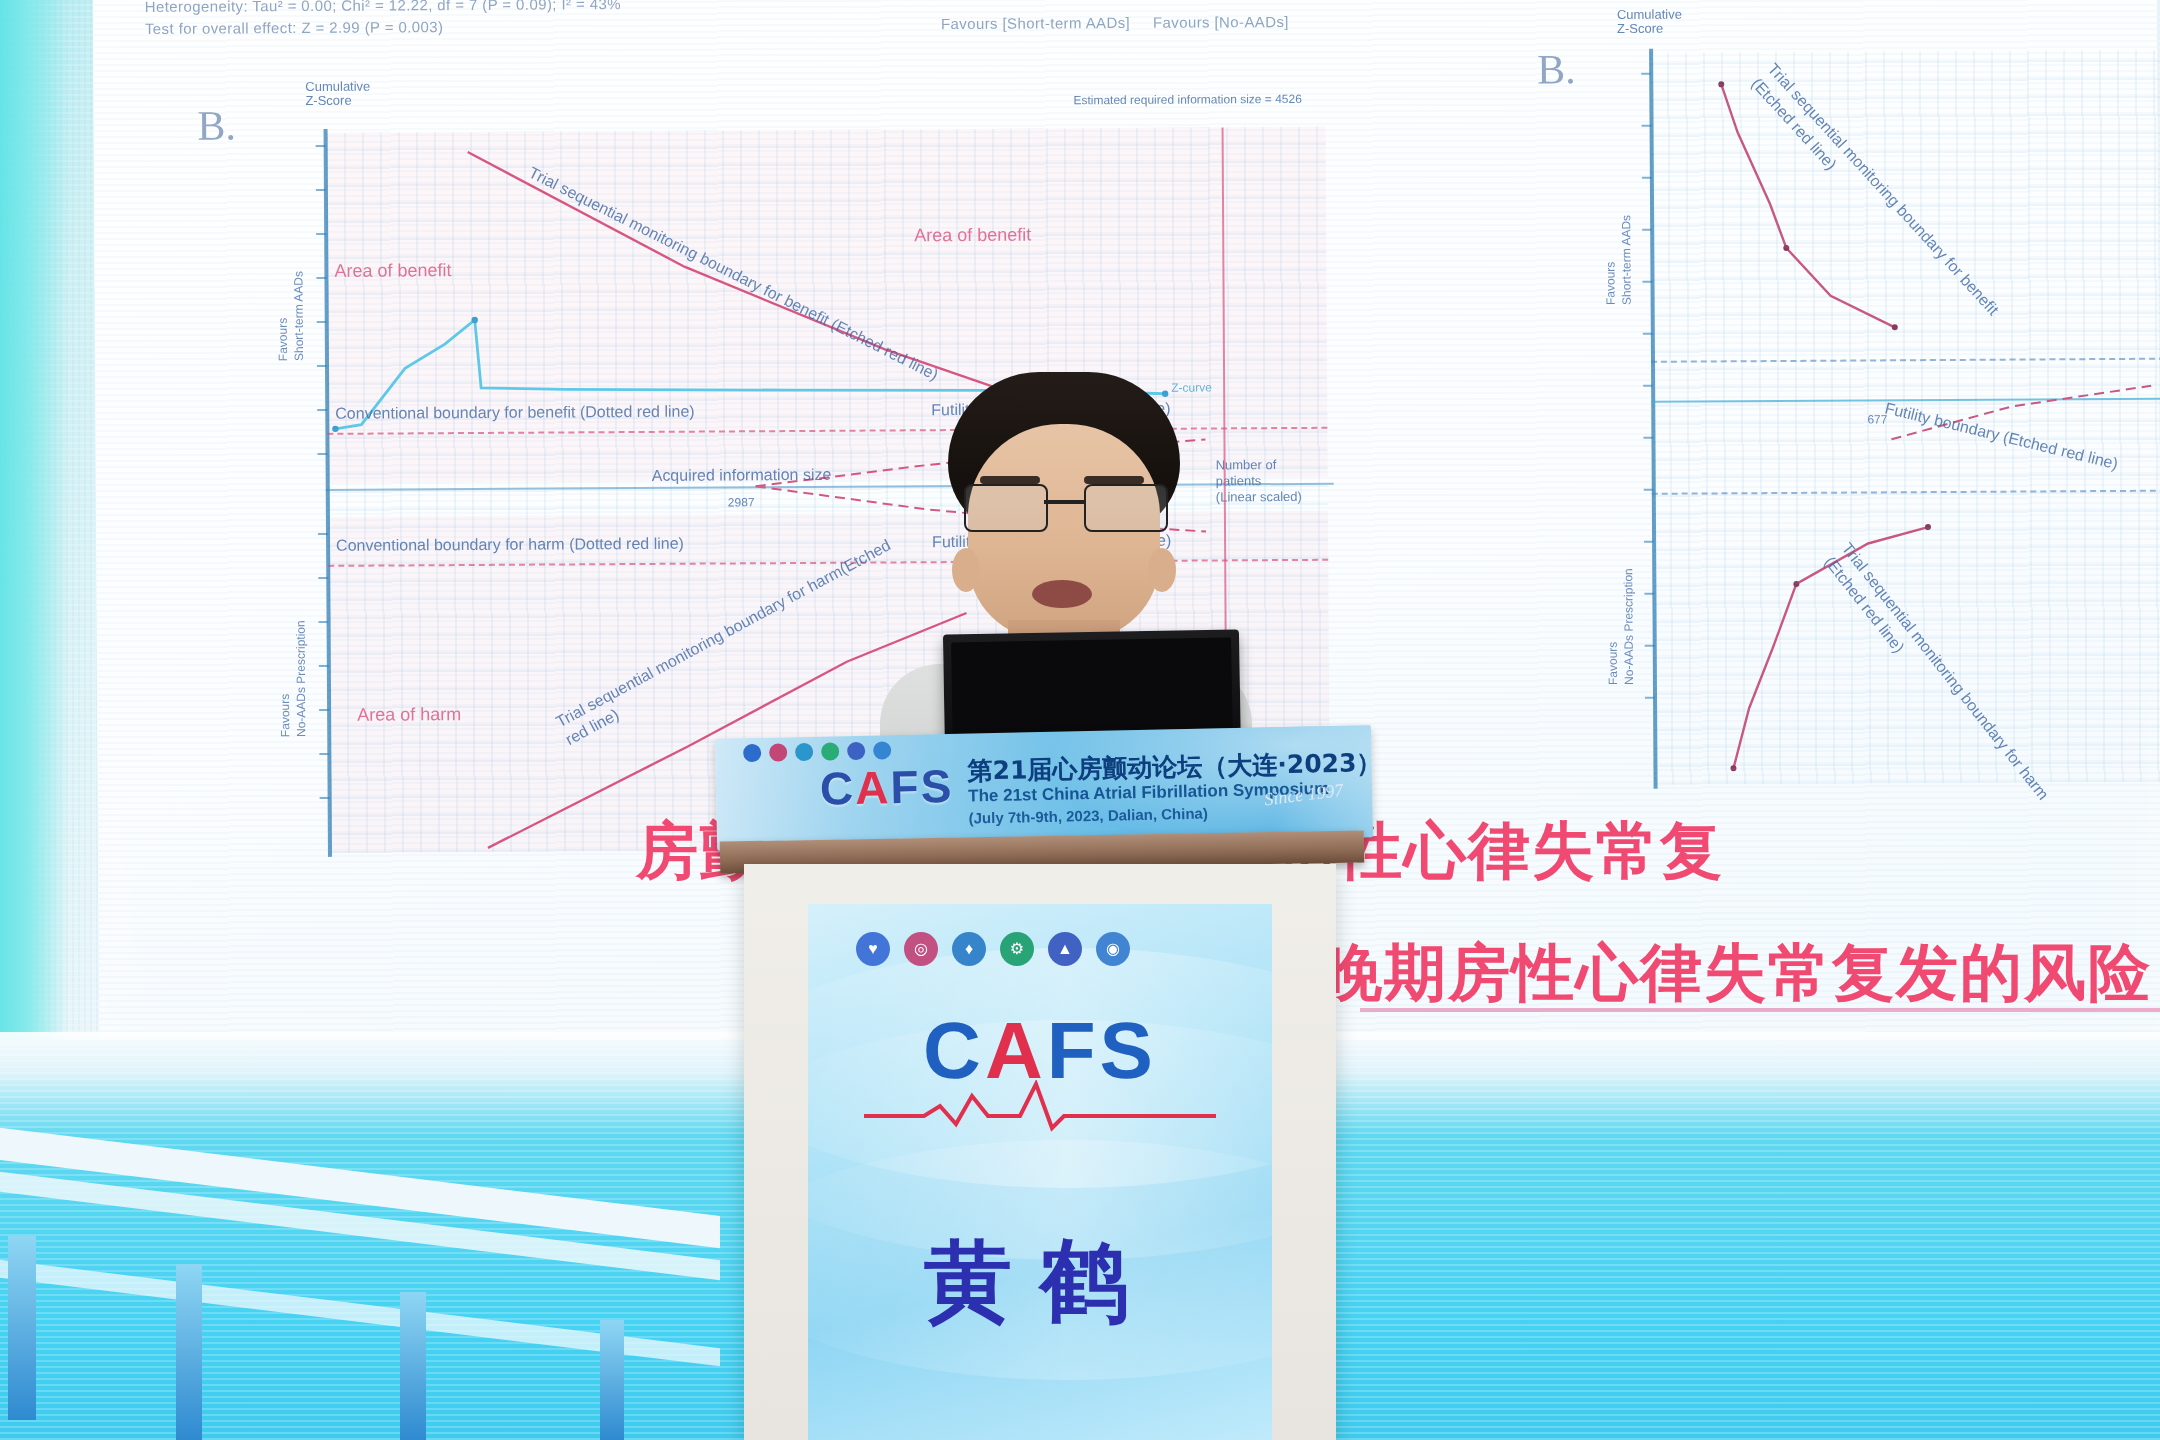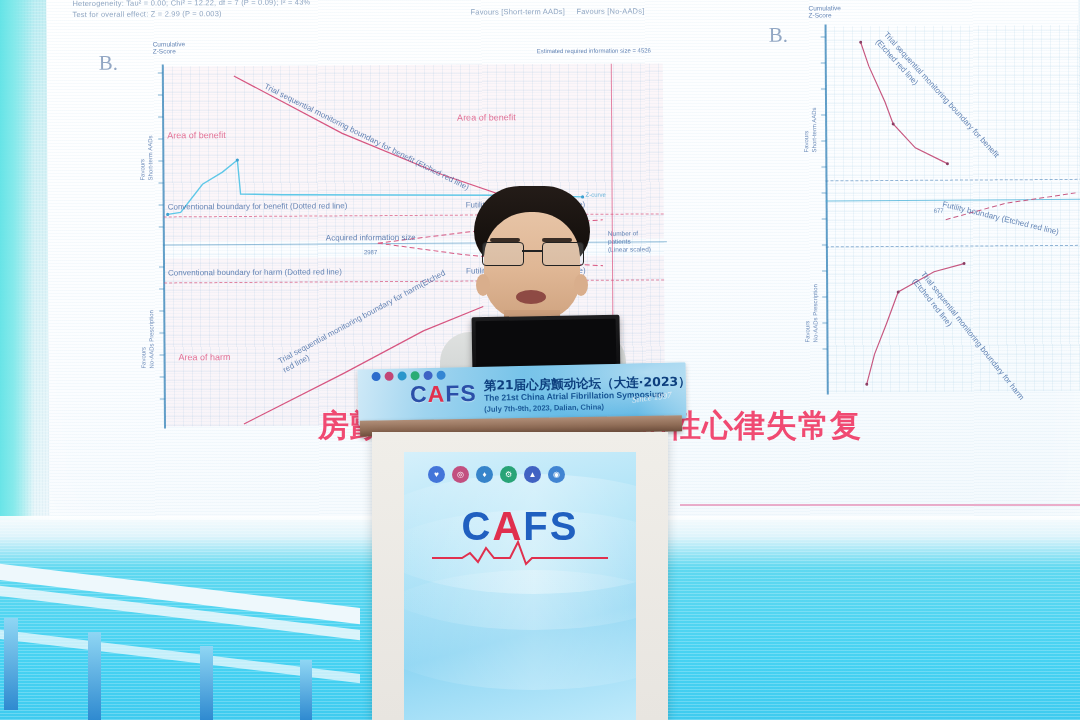--- a/index.html
+++ b/index.html
@@ -322,20 +322,21 @@
     <div class="deck" style="left:-10px;top:26px;width:380px;height:16px;transform:rotate(7deg);"></div>
     <div class="deck" style="left:-10px;top:48px;width:380px;height:10px;transform:rotate(7deg);opacity:.85;"></div>
     <div class="deck" style="left:-10px;top:92px;width:380px;height:9px;transform:rotate(7deg);opacity:.75;"></div>
     <div class="pier" style="left:4px;top:58px;width:14px;height:92px;"></div>
     <div class="pier" style="left:88px;top:72px;width:13px;height:88px;"></div>
     <div class="pier" style="left:200px;top:86px;width:13px;height:74px;"></div>
     <div class="pier" style="left:300px;top:100px;width:12px;height:60px;"></div>
   </div>
 
   <div class="zh-line zh-1">房颤……显著降低早期房性心律失常复</div>
+  <div class="zh-line zh-2">晚期房性心律失常复发的风险</div>
 
   <div class="speaker">
     <div class="sp-hair"></div>
     <div class="sp-face">
       <div class="sp-ear" style="left:-8px;"></div>
       <div class="sp-ear" style="right:-8px;"></div>
     </div>
     <div class="sp-brow" style="left:52px;top:52px;"></div>
     <div class="sp-brow" style="left:104px;top:52px;"></div>
     <div class="sp-glass">
@@ -392,17 +393,18 @@
           <span class="ps-lg" style="background:#3a5bc0">▲</span>
           <span class="ps-lg" style="background:#3a7fd0">◉</span>
         </div>
 
         <div class="ps-cafs"><span>C</span><span style="color:#e0304e">A</span><span>FS</span></div>
 
         <svg class="ps-ecg" viewBox="0 0 176 26">
           <polyline points="0,18 30,18 38,13 46,22 54,8 62,18 78,18 86,2 94,24 100,18 176,18" fill="none" stroke="#e0304e" stroke-width="2"></polyline>
         </svg>
 
+        <div class="ps-name">黄鹤</div>
       </div>
     </div>
   </div>
 
 </div>
 
 </body></html>

